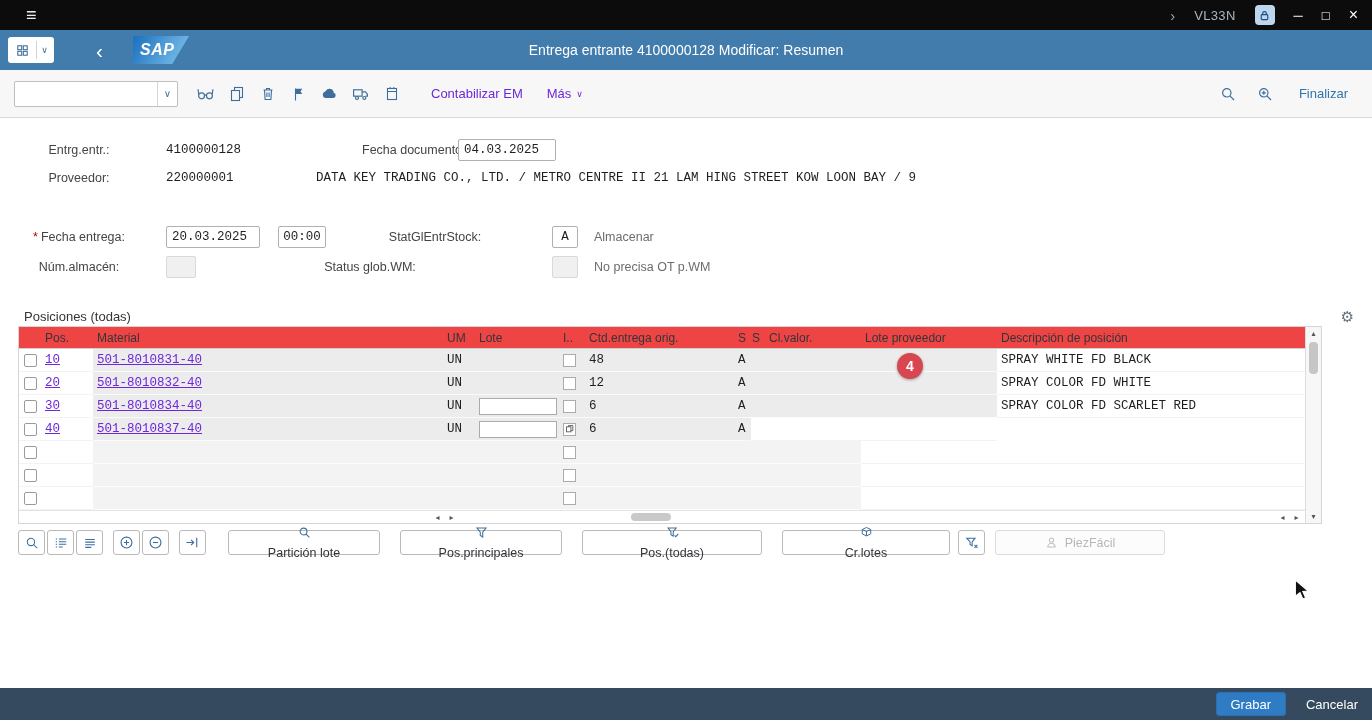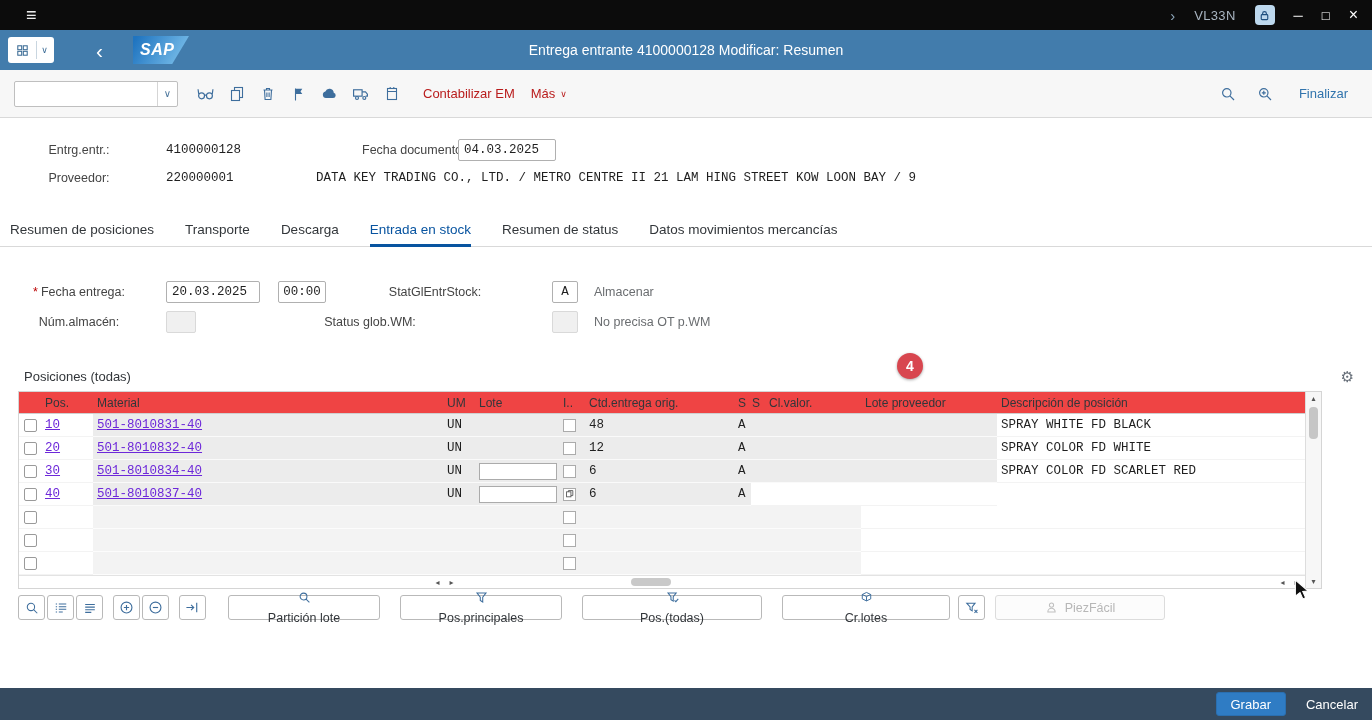--- a/index.html
+++ b/index.html
@@ -28,21 +28,21 @@
               font-size:16px; display:flex; align-items:center; padding-left:7px; letter-spacing:.5px; }
   .shell-title { position:absolute; left:0; right:0; text-align:center; color:#fff; font-size:14px; pointer-events:none; }
 
   
   .toolbar { height:48px; background:#f7f7f7; border-bottom:1px solid #d9d9d9; display:flex; align-items:center; padding:0 14px; flex:0 0 auto; }
   .cmd-box { width:164px; height:26px; background:#fff; border:1px solid #bfbfbf; border-radius:2px; display:flex; align-items:center; }
   .cmd-input { flex:1; min-width:0; border:none; outline:none; height:22px; font-family:"Liberation Mono", monospace; font-size:12px; padding:0 4px; background:transparent; }
   .cmd-dd { width:20px; height:24px; border-left:1px solid #d5d5d5; display:flex; align-items:center; justify-content:center; color:#4a759c; font-size:10px; }
   .tb-icons { display:flex; align-items:center; margin-left:12px; }
   .icon-btn { width:31px; height:30px; display:flex; align-items:center; justify-content:center; color:#3e6e9d; border-radius:3px; }
-  .text-btn { color:#b91c1c; font-size:13px; margin-left:16px; white-space:nowrap; }
+  .text-btn { color:#6d28d9; font-size:13px; margin-left:24px; white-space:nowrap; }
   .more-btn { display:flex; align-items:center; gap:5px; }
   .more-dd { font-size:9px; }
   .tb-right { margin-left:auto; display:flex; align-items:center; gap:6px; }
   .finish-btn { color:#3174ad; font-size:13px; margin:0 10px 0 12px; }
 
   
   .content { height:570px; position:relative; background:#fff; flex:0 0 auto; }
 
   .form-area { padding-top:18px; }
   .frow { display:flex; align-items:center; height:28px; }
@@ -59,21 +59,21 @@
   .tabbar { display:flex; margin-top:26px; border-bottom:1px solid #d9d9d9; padding-left:10px; }
   .tab { position:relative; margin-right:31px; padding:4px 0 9px; font-size:13.5px; color:#32363a; white-space:nowrap; }
   .tab.selected { color:#0854a0; }
   .tab.selected::after { content:""; position:absolute; left:0; right:0; bottom:-1px; height:3px; background:#0854a0; }
 
   .panel { padding-top:30px; }
   .prow { display:flex; align-items:center; height:30px; }
   .req { color:#bb0000; margin-right:3px; }
 
   
-  .pos-head { display:flex; align-items:center; margin:26px 18px 2px; height:26px; }
+  .pos-head { display:flex; align-items:flex-end; margin:16px 18px 2px; height:26px; }
   .pos-title { font-size:13px; color:#32363a; margin-left:6px; }
   .gear { margin-left:auto; color:#68707a; font-size:15px; line-height:1; }
 
   .grid-wrap { margin:0 18px; border:1px solid #d5d5d5; display:flex; width:1304px; background:#fff; }
   .grid-main { width:1286px; display:flex; flex-direction:column; }
   .thr { display:flex; height:22px; background:#ef4444; border-bottom:1px solid #cfcfcf; }
   .th { font-size:12px; color:#32363a; display:flex; align-items:center; padding:0 4px; white-space:nowrap; overflow:hidden; }
   .tr { display:flex; height:23px; }
   .td { font-family:"Liberation Mono", monospace; font-size:12.5px; color:#1f1f1f; display:flex; align-items:center; padding:0 4px; height:23px; white-space:nowrap; overflow:hidden; border-bottom:1px solid #f3f3f3; }
   .sh  { background:#ececec; border-bottom:1px solid #fafafa; }
@@ -237,28 +237,20 @@
         <span class="flabel w96">Fecha documento:</span>
         <input class="inp" style="width: 98px;" value="04.03.2025">
       </div>
       <div class="frow">
         <span class="flabel w166">Proveedor:</span>
         <span class="fvalue v150">220000001</span>
         <span class="fvalue">DATA KEY TRADING CO., LTD. / METRO CENTRE II 21 LAM HING STREET KOW LOON BAY / 9</span>
       </div>
     </div>
 
-    <div class="tabbar">
-      <span class="tab">Resumen de posiciones</span>
-      <span class="tab">Transporte</span>
-      <span class="tab">Descarga</span>
-      <span class="tab selected">Entrada en stock</span>
-      <span class="tab">Resumen de status</span>
-      <span class="tab">Datos movimientos mercancías</span>
-    </div>
 
     <div class="panel">
       <div class="prow">
         <span class="flabel w166"><span class="req">*</span><span>Fecha entrega:</span></span>
         <input class="inp" style="width: 94px;" value="20.03.2025">
         <input class="inp ctr" style="width: 48px; margin-left: 18px;" value="00:00">
         <span class="flabel w226">StatGlEntrStock:</span>
         <input class="inp ctr" style="width: 26px;" value="A">
         <span class="graytext" style="margin-left:16px">Almacenar</span>
       </div>

